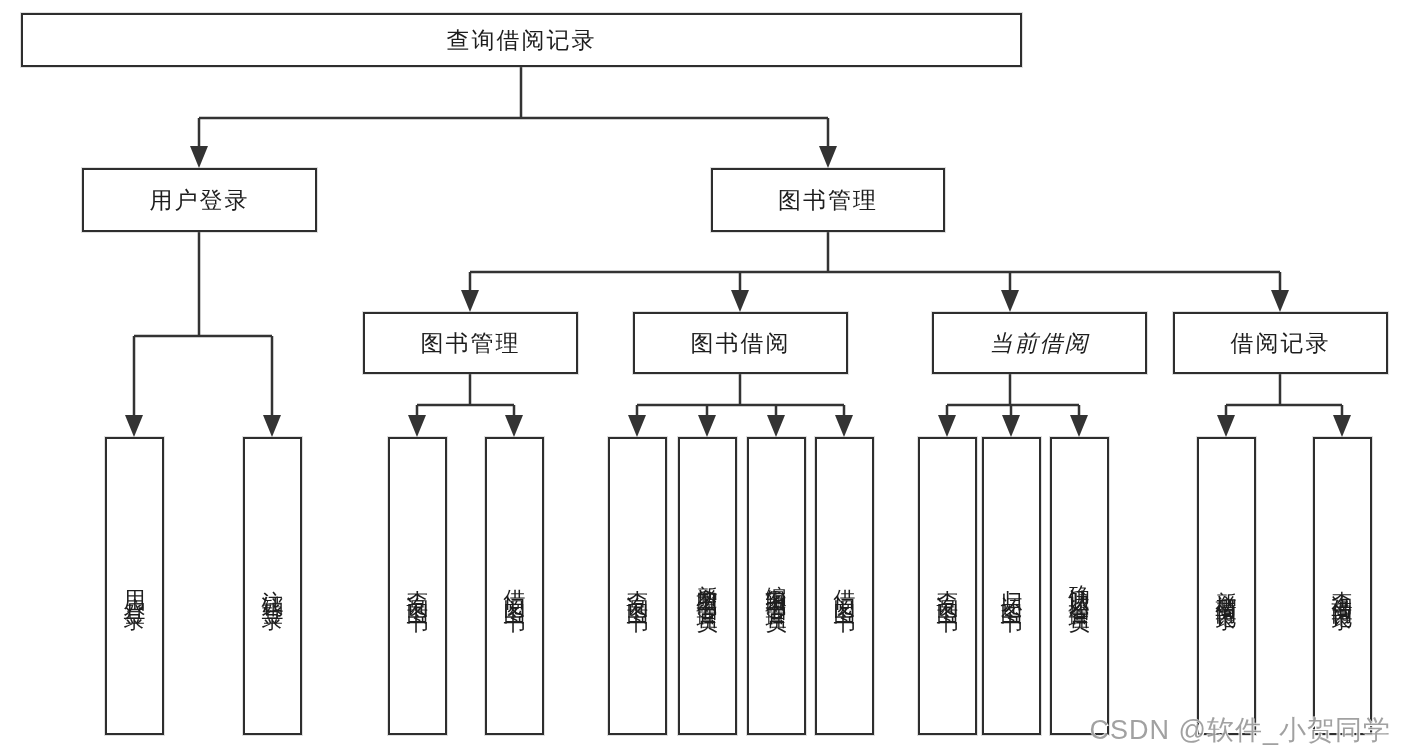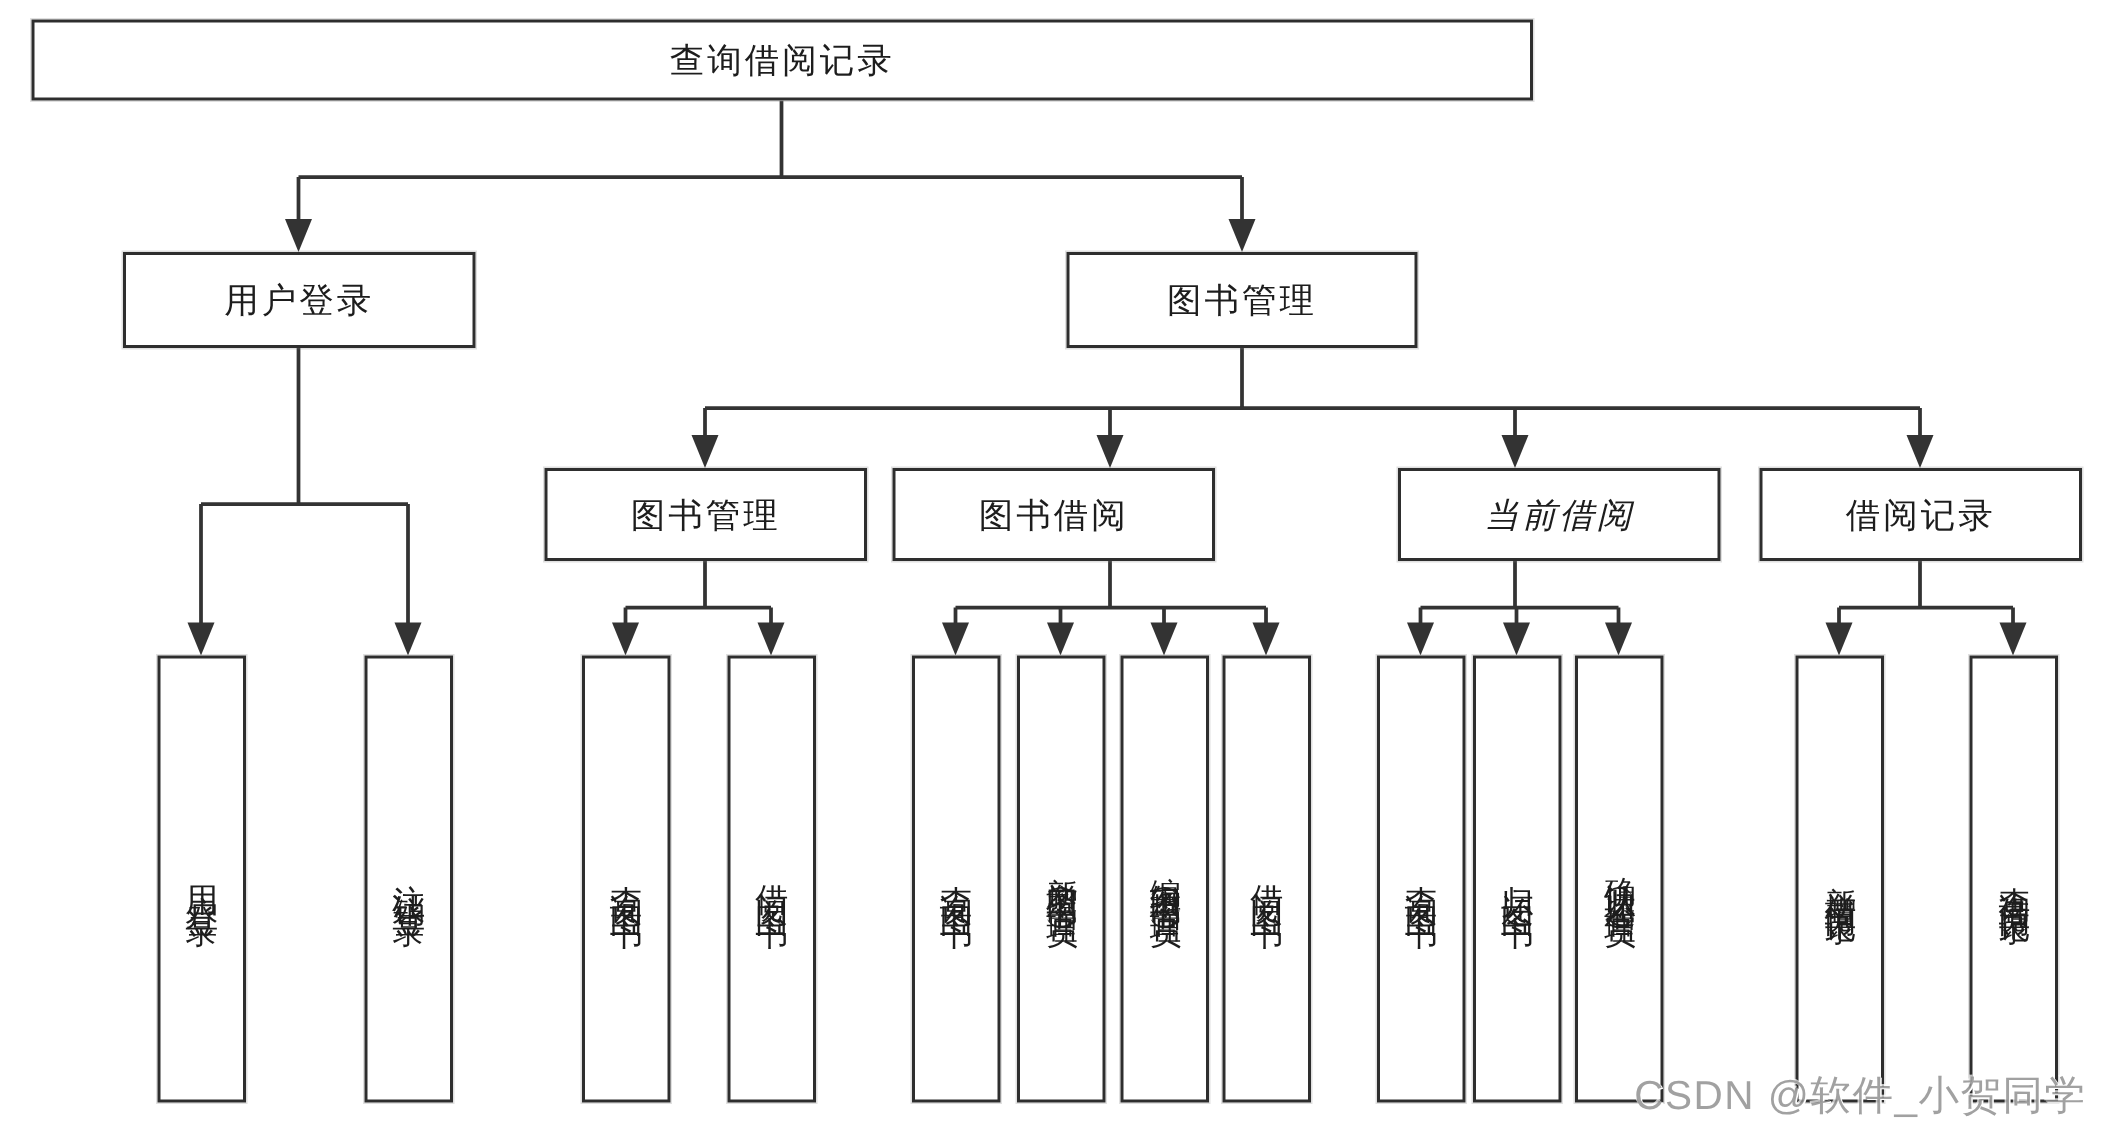--- a/index.html
+++ b/index.html
@@ -20,21 +20,21 @@
     color:#1d1d1d;
     box-sizing:border-box;
     z-index:2;
   }
   .hlabel{font-size:23px;letter-spacing:2px;white-space:nowrap;}
   .b-root{left:21px;top:13px;width:1001px;height:54px;}
   .b-l2a{left:82px;top:168px;width:235px;height:64px;}
   .b-l2b{left:711px;top:168px;width:234px;height:64px;}
   .b-l3{top:312px;width:215px;height:62px;}
   .b-l3a{left:363px;}
-  .b-l3b{left:595px;text-align:center;}
+  .b-l3b{left:633px;text-align:center;}
   .b-l3c{left:932px;font-style:italic;}
   .b-l3d{left:1173px;}
   .leaf{top:437px;width:59px;height:298px;}
   .vlabel{
     writing-mode:vertical-lr;
     text-orientation:mixed;
     font-size:22px;
     letter-spacing:7px;
     line-height:1;
     color:#1d1d1d;

